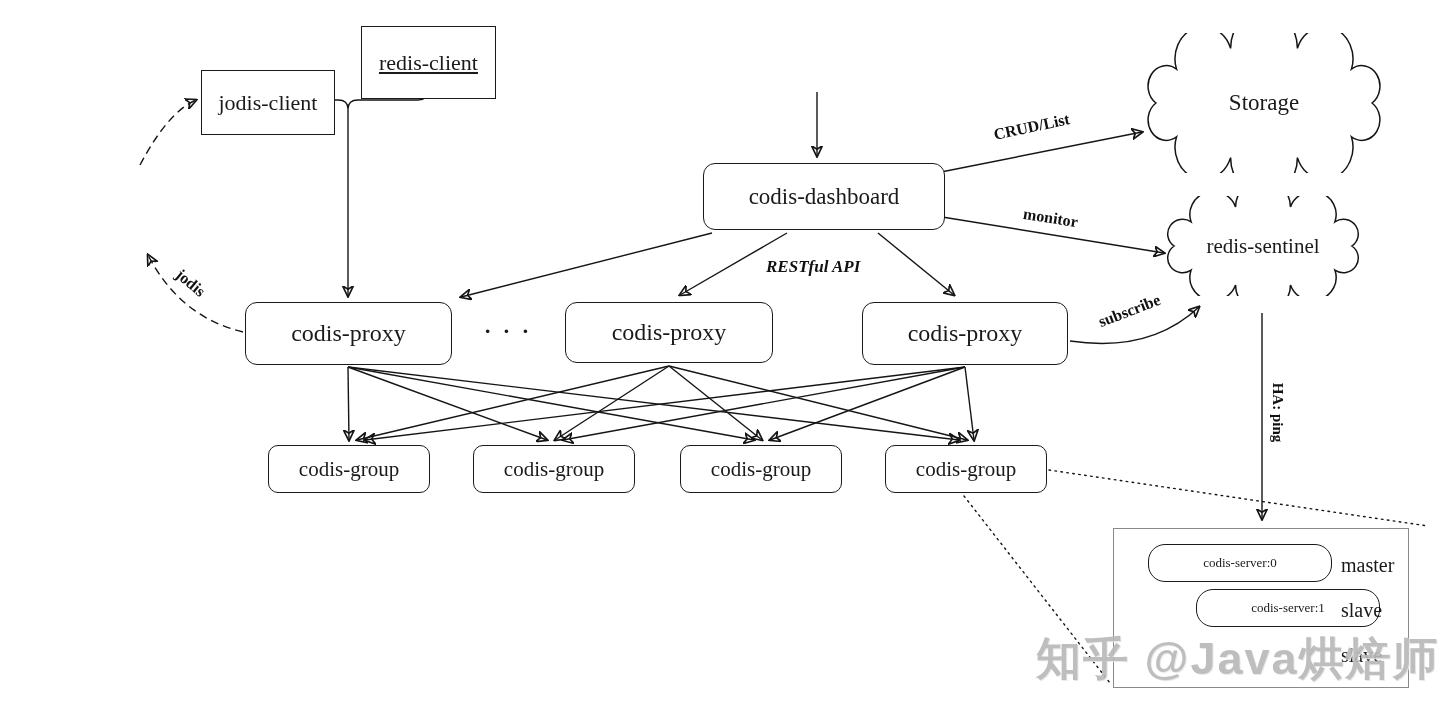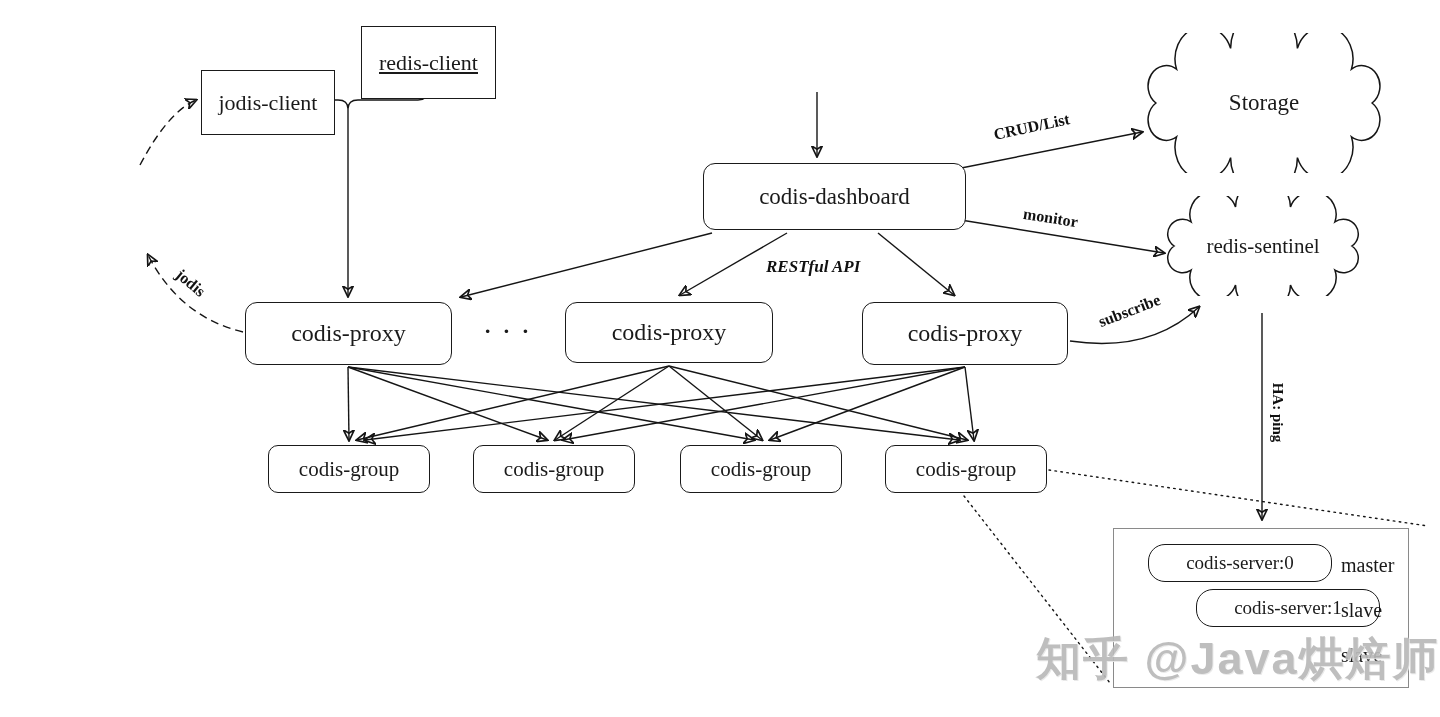--- a/index.html
+++ b/index.html
@@ -18,21 +18,21 @@
     display:flex;align-items:center;justify-content:center;z-index:2;
     white-space:nowrap;
   }
   .rounded{border-radius:12px;}
   .sharp{border-radius:0;}
   .client{font-size:22px;}
   .fe{font-size:23px;}
   .dash{font-size:23px;}
   .proxy{font-size:24px;}
   .group{font-size:21px;text-align:right;}
-  .server{font-size:19px;border-radius:17px;}
+  .server{font-size:13px;border-radius:17px;}
   .detail{border:1.5px solid #8a8a8a;background:#fff;z-index:2;}
 
   .cloud{position:absolute;z-index:2;}
   .cloud svg{position:absolute;left:0;top:0;width:100%;height:100%;}
   .cloud .lbl{position:absolute;inset:0;display:flex;align-items:center;justify-content:center;font-size:21px;}
 
   .elabel{
     position:absolute;z-index:3;font-weight:bold;font-size:16px;color:#111;
     white-space:nowrap;transform-origin:center center;
   }
@@ -90,21 +90,21 @@
     <line class="dotted" x1="964" y1="496" x2="1110" y2="683"></line>
   </svg>
 
   <div class="box sharp client" style="left:201px;top:26px;width:134px;height:65px;margin-top:44px;">
     <span>jodis-client</span>
   </div>
   <div class="box sharp client" style="left:361px;top:26px;width:135px;height:73px;text-decoration:underline;">
     <span>redis-client</span>
   </div>
 
-  <div class="box rounded dash" style="left:703px;top:163px;width:263px;height:67px;">
+  <div class="box rounded dash" style="left:703px;top:163px;width:242px;height:67px;">
     <span>codis-dashboard</span>
   </div>
 
 
   <div class="cloud" style="left:1146px;top:33px;width:236px;height:140px;">
     <svg viewBox="0 0 190 100" preserveAspectRatio="none">
       <path d="M182,50 A1,1 0 0 1 165.4,74.1 A1,1 0 0 1 121.9,89 A1,1 0 0 1 68.1,89 A1,1 0 0 1 24.6,74.1 A1,1 0 0 1 8,50 A1,1 0 0 1 24.6,25.9 A1,1 0 0 1 68.1,11 A1,1 0 0 1 121.9,11 A1,1 0 0 1 165.4,25.9 A1,1 0 0 1 182,50 Z" fill="#ffffff" stroke="#151515" stroke-width="1.5" vector-effect="non-scaling-stroke"></path>
     </svg>
     <span class="lbl" style="font-size:23px;">Storage</span>
   </div>

